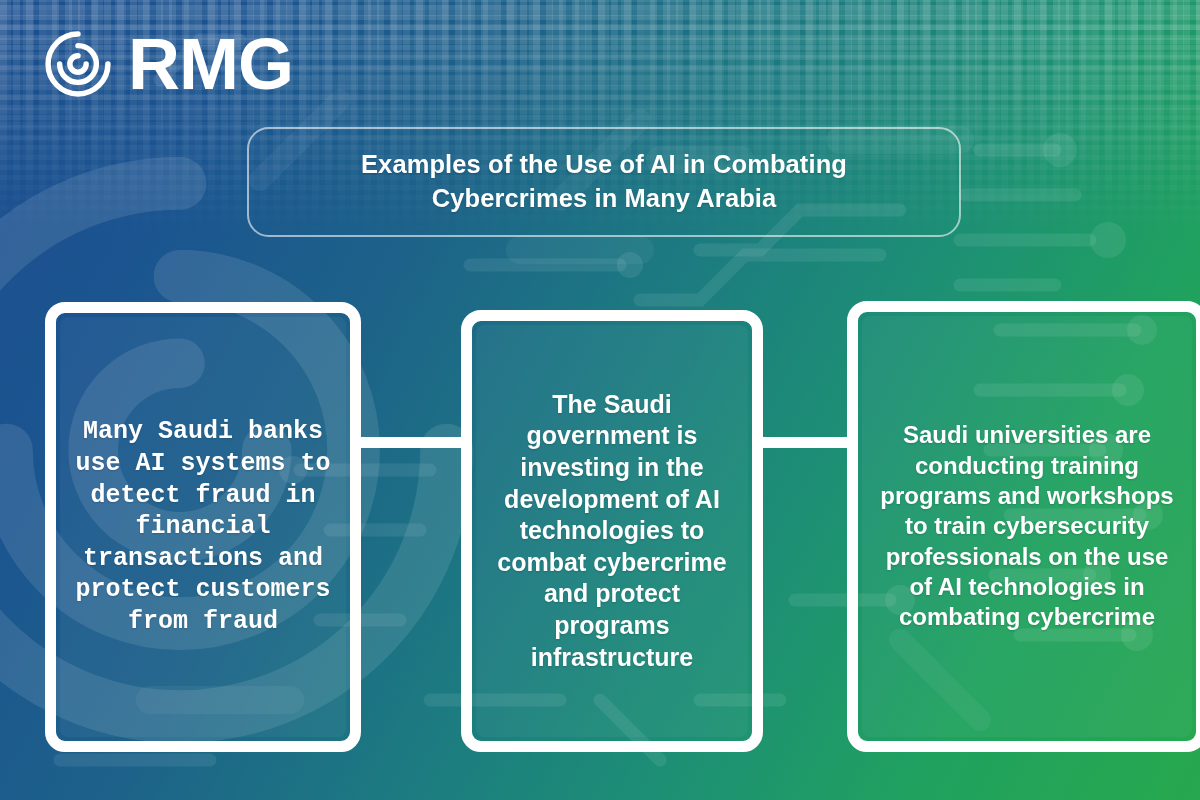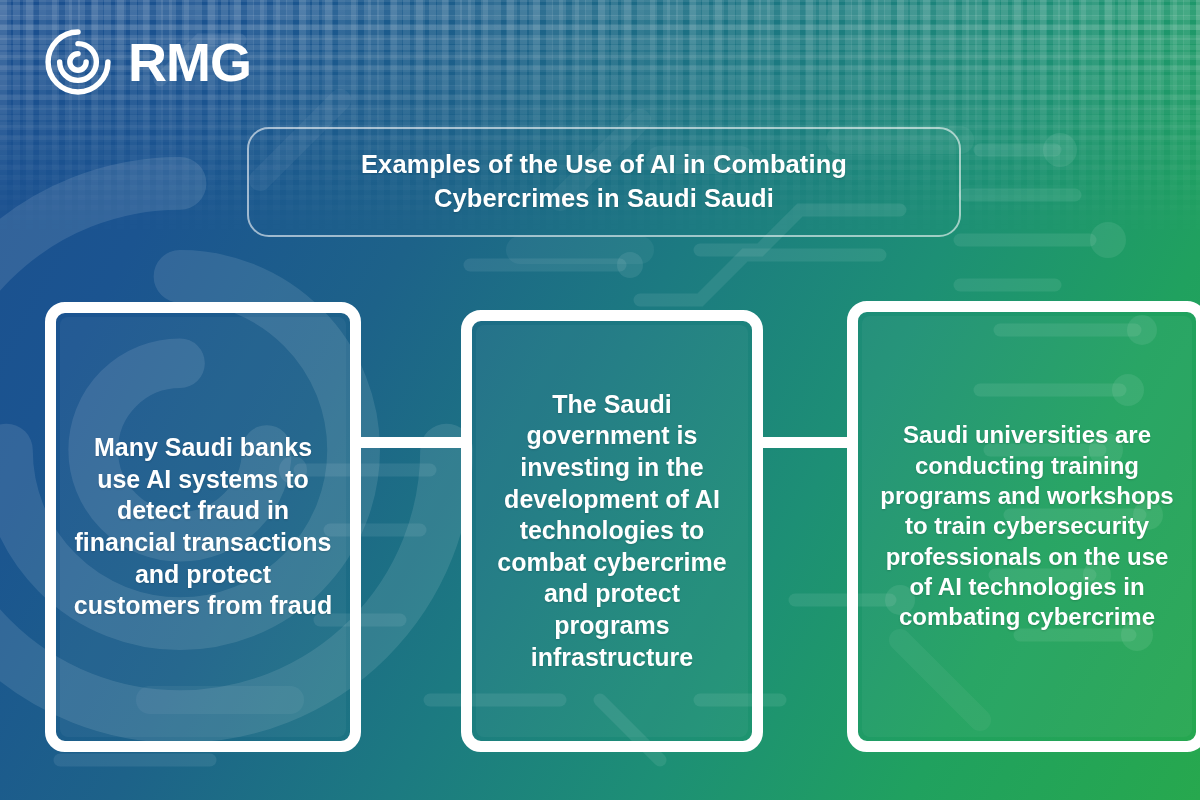--- a/index.html
+++ b/index.html
@@ -53,21 +53,21 @@
 
   .circuit { position:absolute; inset:0; width:1200px; height:800px; opacity:.95; }
 
   
   .logo {
     position:absolute; left:44px; top:28px;
     display:flex; align-items:center; gap:16px;
   }
   .logo-mark { width:68px; height:68px; flex:0 0 68px; }
   .logo-text {
-    color:#ffffff; font-size:54px; font-weight:bold;
+    color:#ffffff; font-size:72px; font-weight:bold;
     letter-spacing:-1px; line-height:1;
     font-family:"Liberation Sans", sans-serif;
   }
 
   
   .title-box {
     position:absolute; left:247px; top:127px;
     width:714px; height:110px;
     border:2px solid rgba(255,255,255,.58);
     border-radius:22px;
@@ -98,21 +98,21 @@
     padding:14px 12px;
   }
   .card-text {
     color:#ffffff; font-weight:bold; text-align:center;
     line-height:1.265;
     text-shadow:0 1px 2px rgba(0,0,0,.16);
   }
 
   #card1 { left:45px;  top:302px; width:316px; height:450px; }
   #card1 .card-inner { background:rgba(255,255,255,.045); }
-  #card1 .card-text  { font-size:25px; }
+  #card1 .card-text  { font-size:25px;font-family:Liberation Mono, monospace; }
 
   #card2 { left:461px; top:310px; width:302px; height:442px; }
   #card2 .card-inner { background:rgba(255,255,255,.045); }
   #card2 .card-text  { font-size:25px; }
 
   #card3 { left:847px; top:301px; width:360px; height:451px; }
   #card3 .card-inner { background:rgba(255,255,255,.045); }
   #card3 .card-text  { font-size:24px; }
 
   
@@ -203,21 +203,21 @@
           <path d="M50 38 A12 12 0 1 0 62 50" stroke-width="8"></path>
         </g>
       </svg>
     </span>
     <span class="logo-text">RMG</span>
   </div>
 
   <div class="title-box">
     <div class="title-text">
       <span>Examples of the Use of AI in Combating</span><br>
-      <span>Cybercrimes in Saudi Saudi</span>
+      <span>Cybercrimes in Many Arabia</span>
     </div>
   </div>
 
   <div class="cards">
     <div class="connector" id="conn1"></div>
     <div class="connector" id="conn2"></div>
 
     <div class="card" id="card1">
       <div class="card-inner">
         <div class="card-text">Many Saudi banks use AI systems to detect fraud in financial transactions and protect customers from fraud</div>

